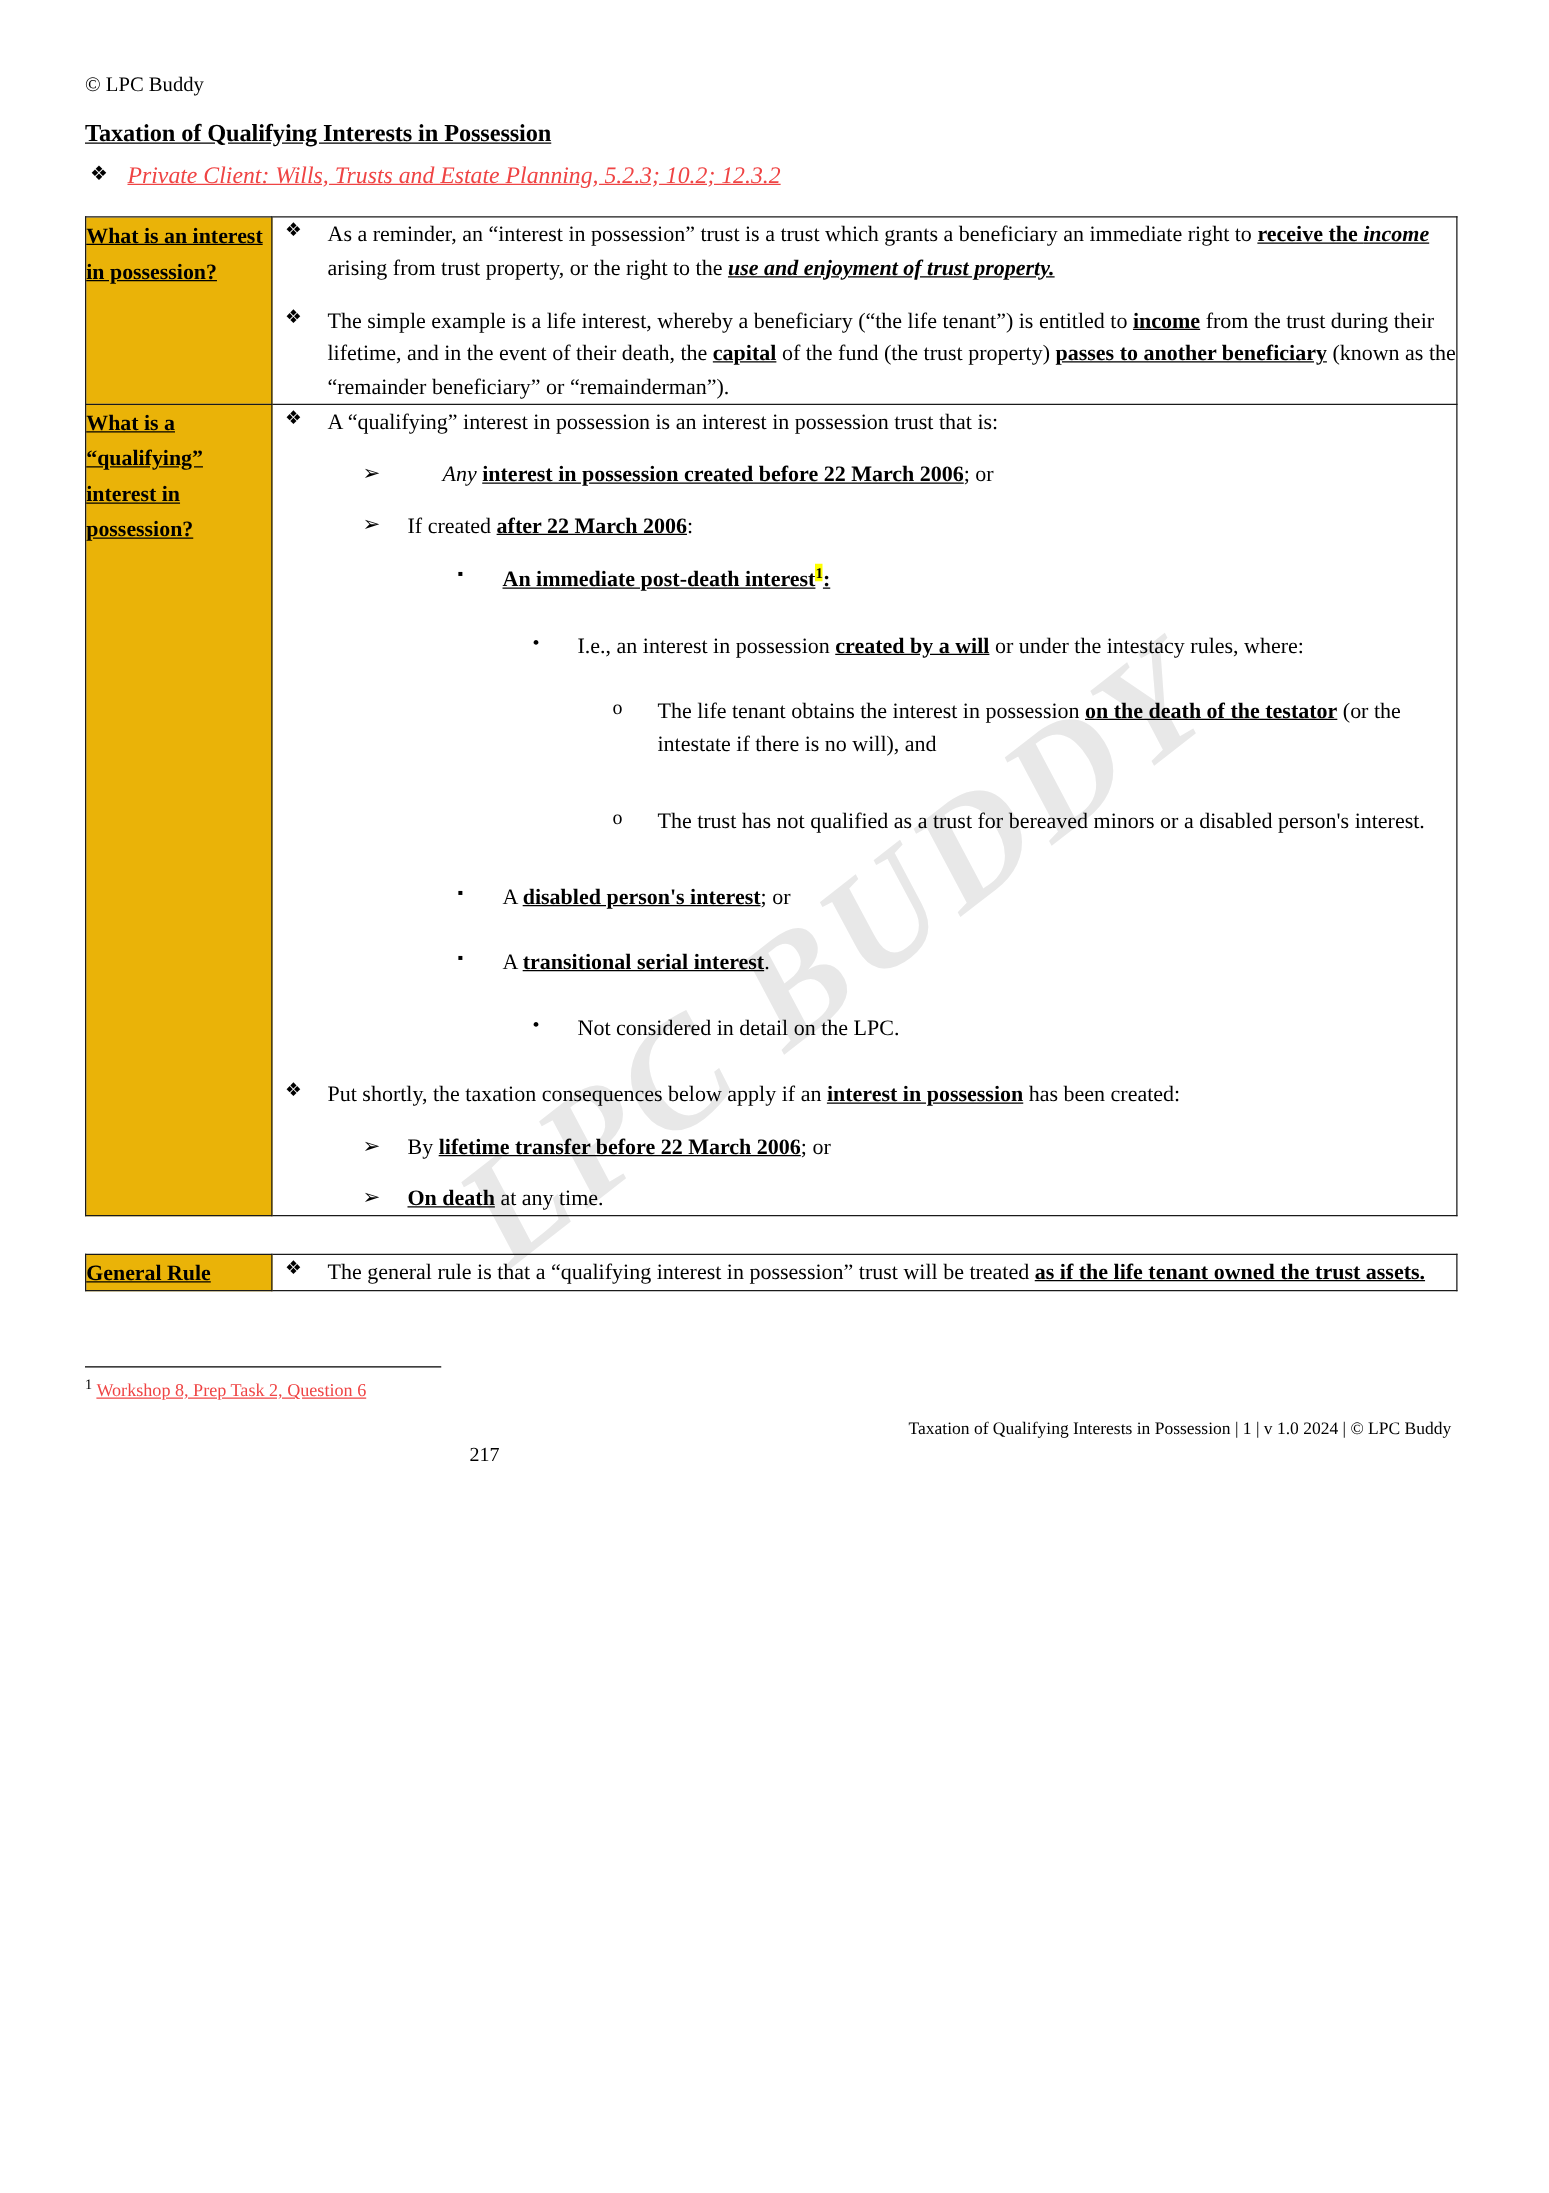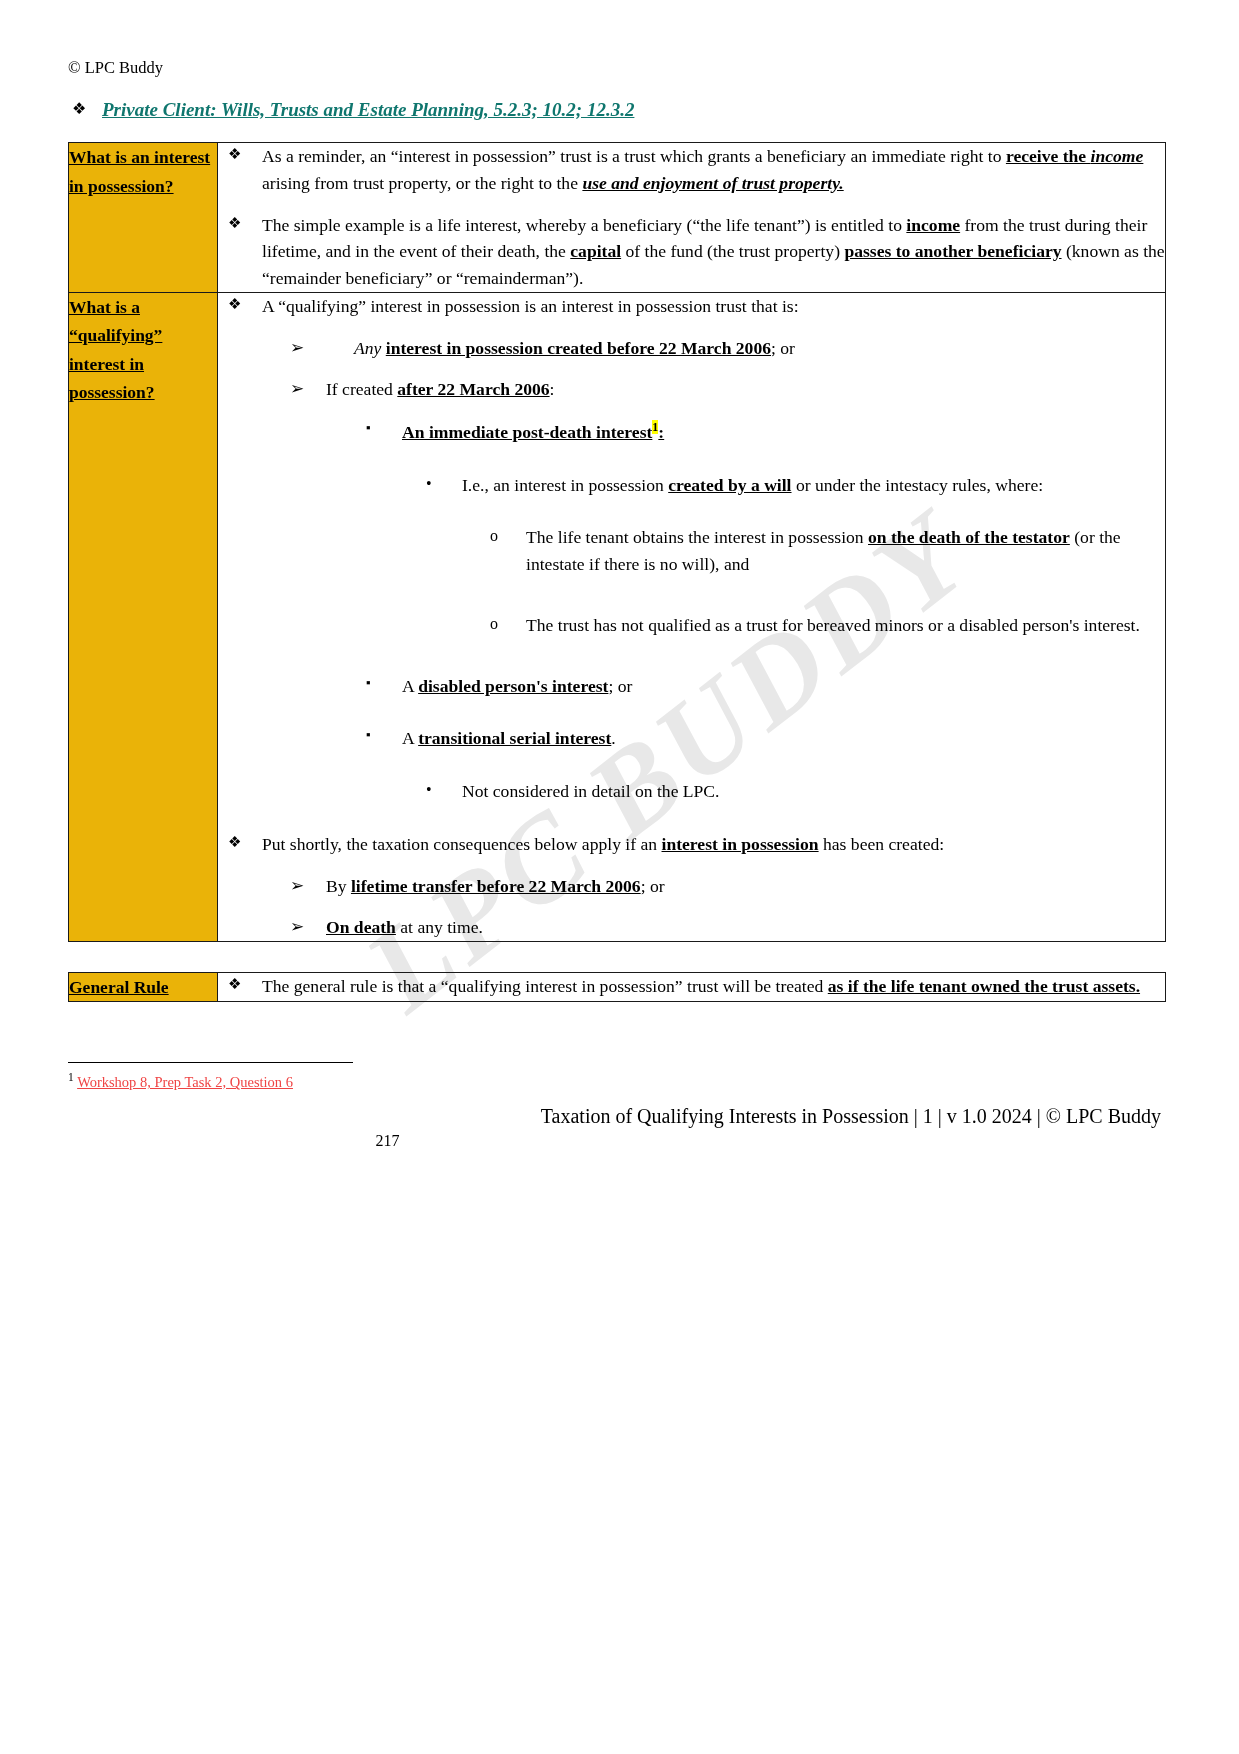--- a/index.html
+++ b/index.html
@@ -74,23 +74,23 @@
   }
   .subject-line .bul {
     width: 30px;
     flex: 0 0 30px;
     font-size: 16px;
     line-height: 1.5;
   }
   .subject-line .txt {
     font-size: 19px;
     font-style: italic;
-    font-weight: bold;
+    font-weight: normal;
     text-decoration: underline;
-    color: #0f766e;
+    color: #ef4444;
     line-height: 1.35;
   }
 
   
   table.box {
     border-collapse: collapse;
     width: 1098px;
     table-layout: fixed;
     margin: 0;
   }
@@ -170,21 +170,21 @@
     font-size: 14.5px;
     line-height: 1.4;
   }
   .footnote .num { font-size: 11.5px; vertical-align: super; }
   .footnote a {
     color: #ef4444;
     text-decoration: underline;
   }
   .footer-right {
     text-align: right;
-    font-size: 20px;
+    font-size: 14px;
     margin-top: 12px;
     padding-right: 6px;
   }
   .page-num {
     text-align: center;
     font-size: 16px;
     margin-top: 4px;
     padding-right: 460px;
   }
 </style>
@@ -194,20 +194,21 @@
 <div class="page">
 
   <div class="watermark">
     <span>LPC BUDDY</span>
   </div>
 
   <div class="content">
 
     <div class="copyline">© LPC Buddy</div>
 
+    <div class="doc-title">Taxation of Qualifying Interests in Possession</div>
 
     <div class="subject-line">
       <span class="bul">❖</span>
       <span class="txt">Private Client: Wills, Trusts and Estate Planning, 5.2.3; 10.2; 12.3.2</span>
     </div>
 
     <table class="box">
       <tbody>
         <tr>
           <td class="label">

